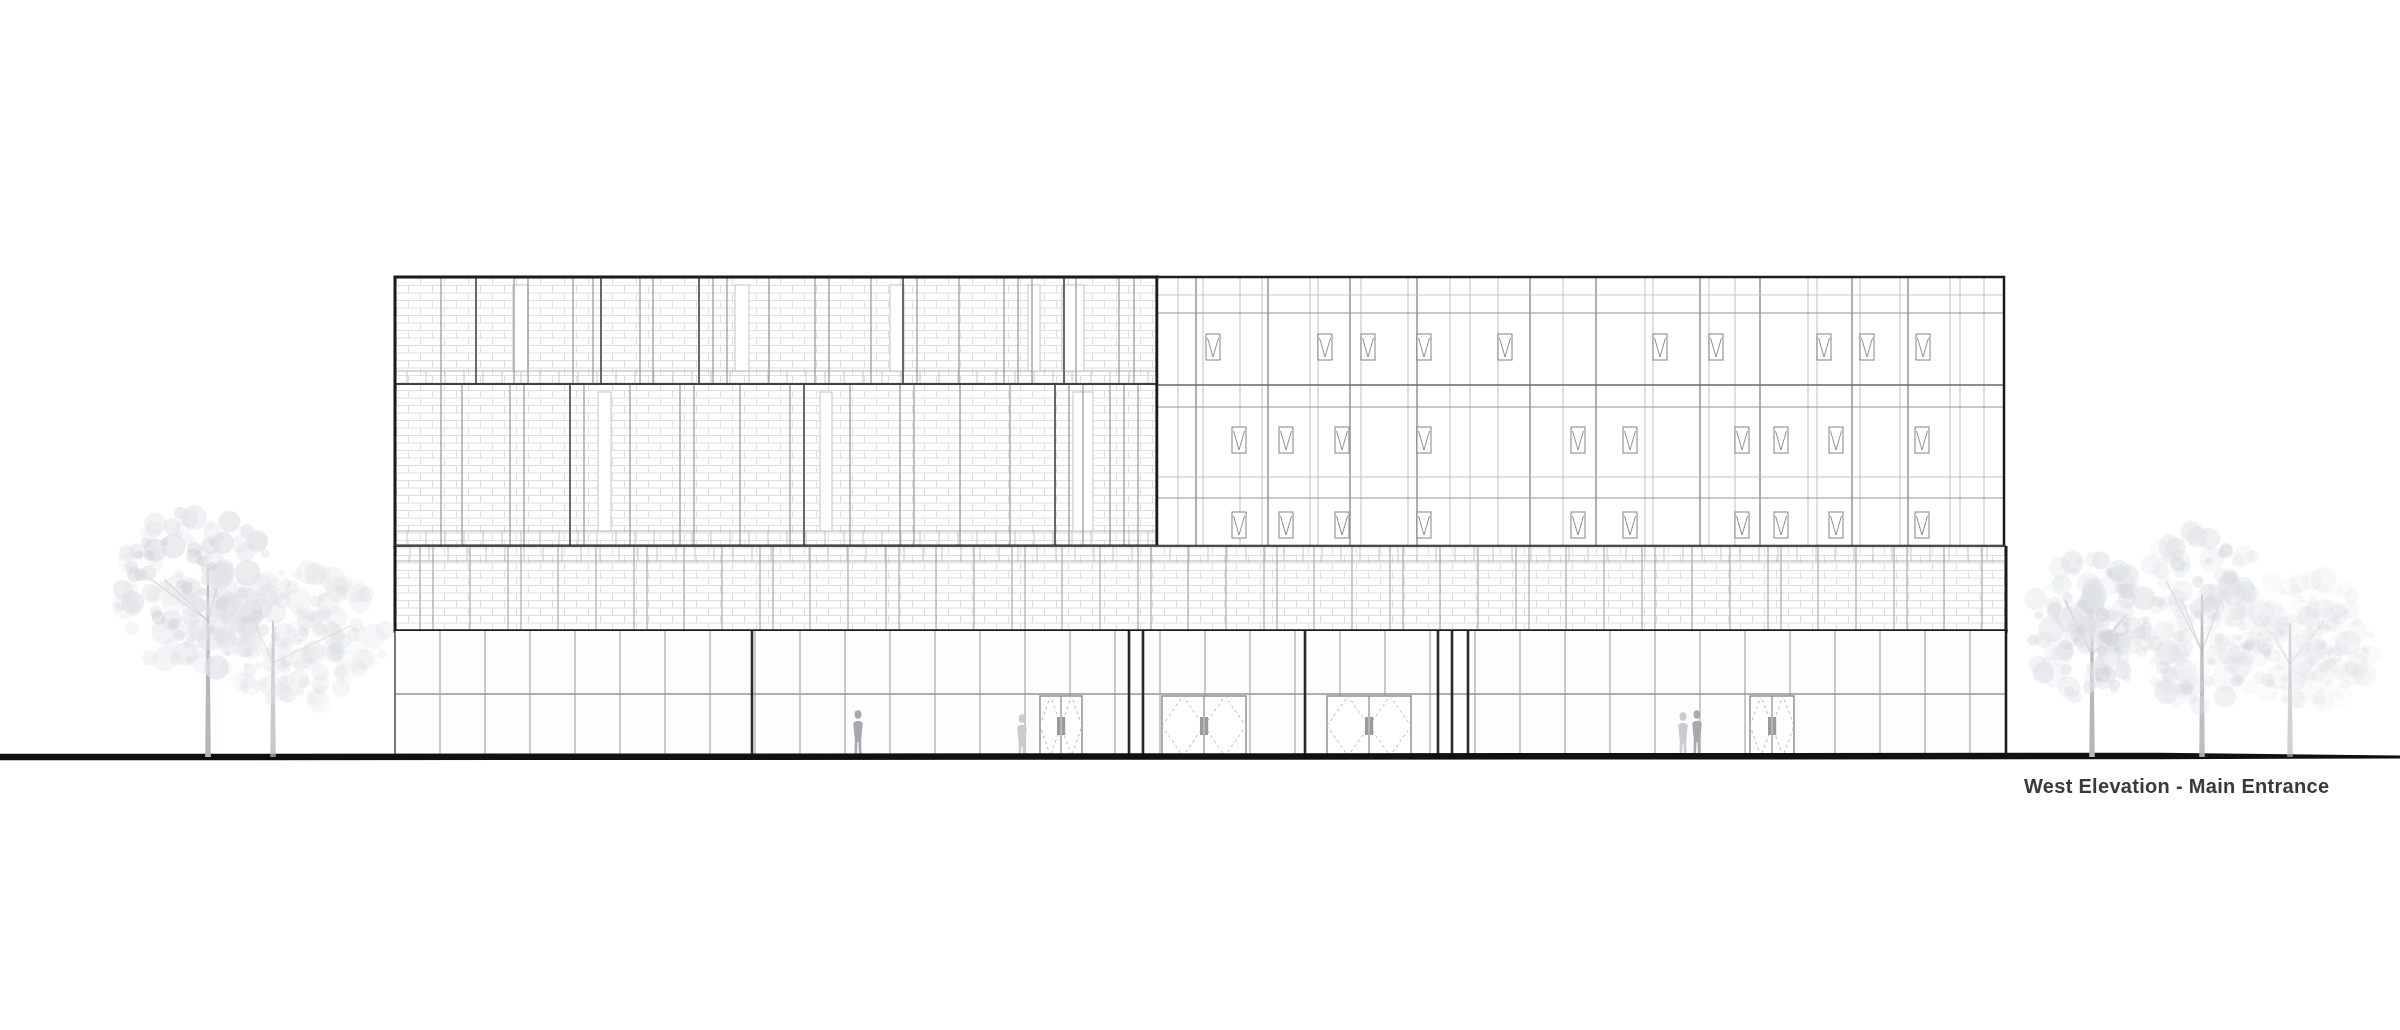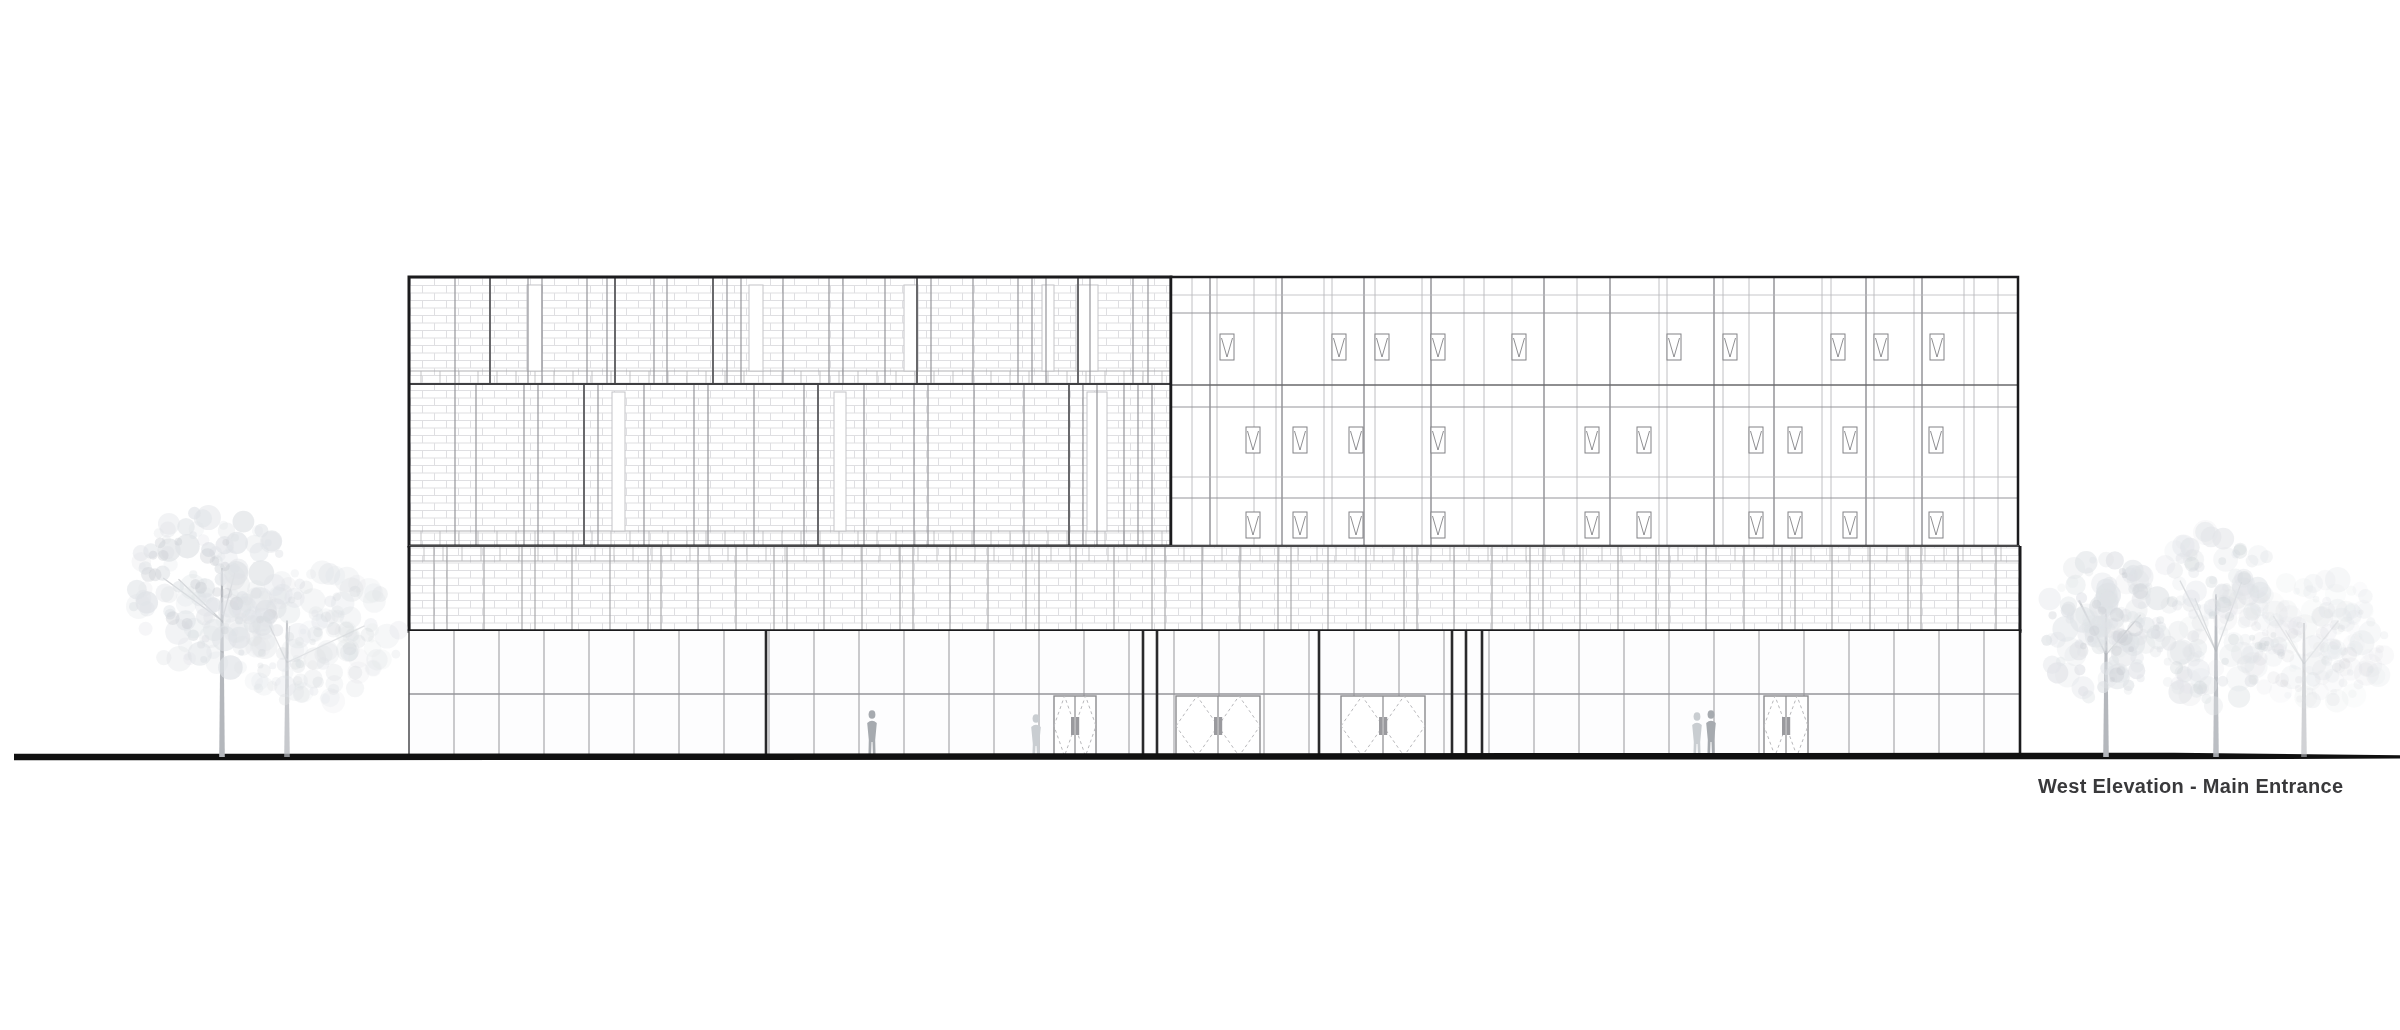--- a/index.html
+++ b/index.html
@@ -1,20 +1,20 @@
 <!DOCTYPE html>
 <html><head>
 <meta charset="utf-8">
 <style>
   html,body{margin:0;padding:0;}
   body{
     width:2400px;height:1030px;background:#ffffff;overflow:hidden;
     font-family:"Liberation Sans",sans-serif;position:relative;
   }
-  #sheet{position:absolute;left:14px;top:0;width:1956px;height:1030px;}
+  #sheet{position:absolute;left:0;top:0;width:1956px;height:1030px;}
   #elevation-svg{position:absolute;left:0;top:0;display:block;}
   .drawing-label{
     position:absolute;left:2024px;top:775px;
     font-weight:bold;font-size:20px;letter-spacing:.3px;
     color:#39393b;white-space:nowrap;
   }
 </style>
 </head>
 <body>
 

